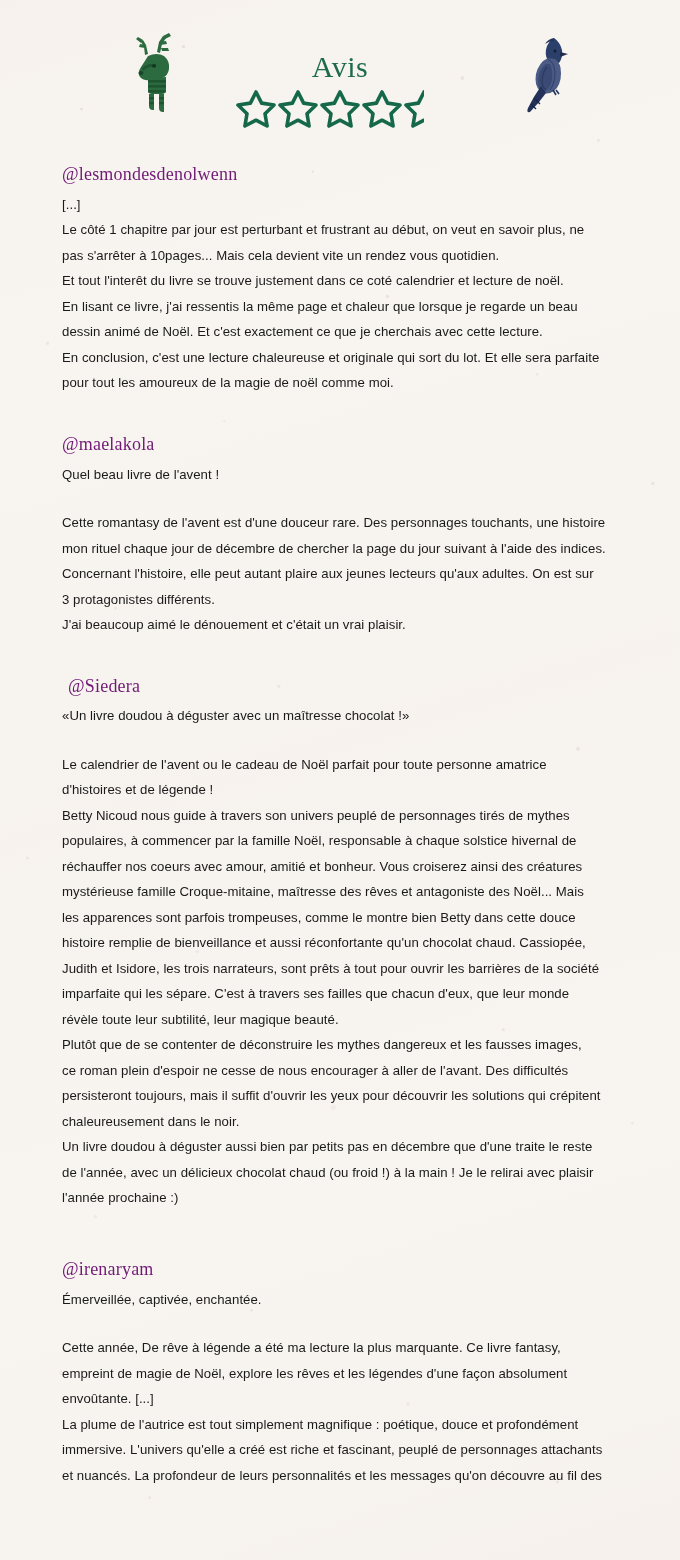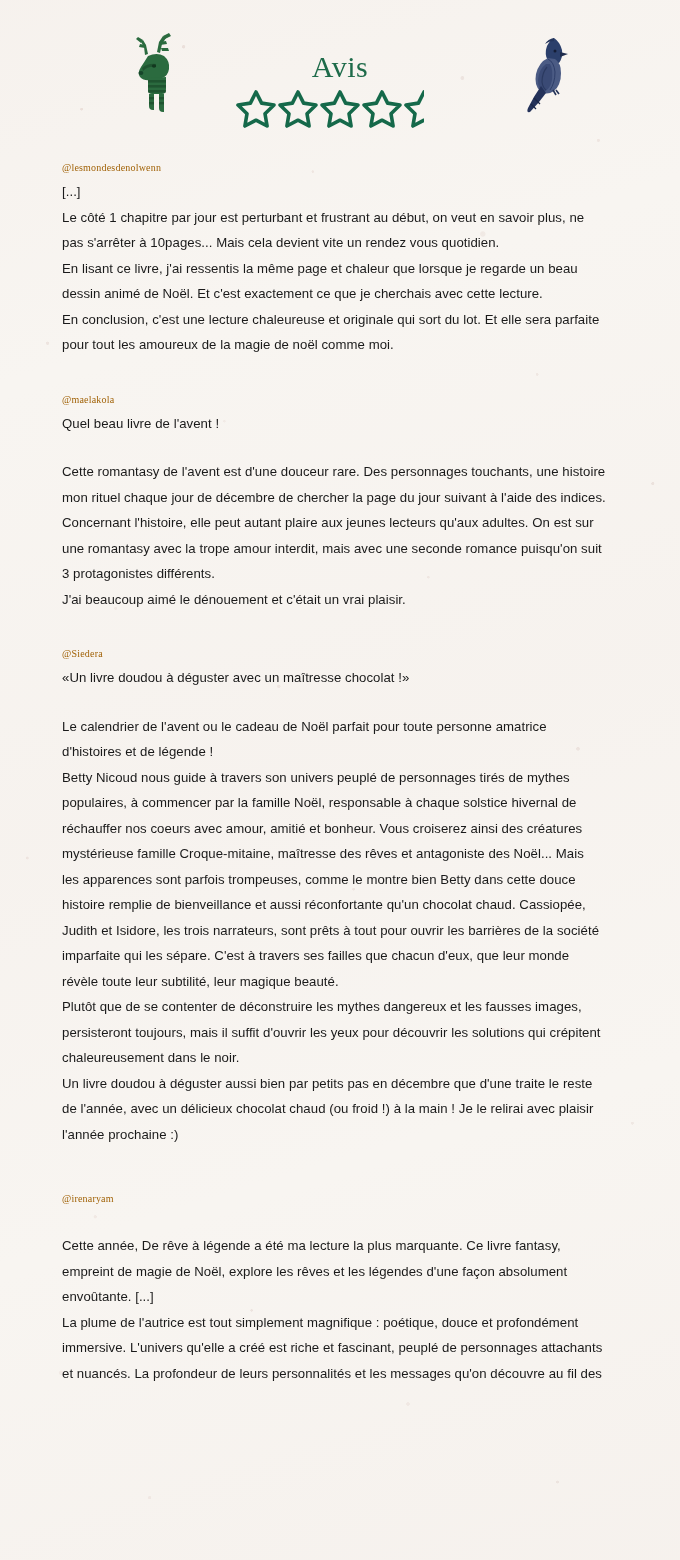--- a/index.html
+++ b/index.html
@@ -104,29 +104,29 @@
     gap: 0px;
   }
   .star-slot { display: block; line-height: 0; }
 
   
   .reviews {
     padding: 10px 45px 0 62px;
   }
   .review { margin-bottom: 0; }
   .handle {
-    color: #a16207;
-    font-size: 10px;
+    color: #701a75;
+    font-size: 18px;
     font-family: "Liberation Serif", "DejaVu Serif", serif;
     letter-spacing: 0.2px;
     line-height: 1.6;
     margin: 0 0 3px 0;
     white-space: nowrap;
   }
-  .handle.indent { }
+  .handle.indent { margin-left: 6px; }
   .body-line {
     color: #1a1a1a;
     font-size: 13.2px;
     line-height: 25.5px;
     margin: 0;
     letter-spacing: 0.05px;
     font-family: "Liberation Sans", sans-serif;
   }
   .body-para { margin: 0; }
   .body-para.justify .body-line { text-align: justify; }
@@ -245,40 +245,40 @@
   <div class="reviews">
 
     <div class="review">
       <div class="handle">@lesmondesdenolwenn</div>
       <div class="body-para">
         <p class="body-line">[...]</p>
       </div>
       <div class="body-para">
         <p class="body-line">Le côté 1 chapitre par jour est perturbant et frustrant au début, on veut en savoir plus, ne</p>
         <p class="body-line">pas s'arrêter à 10pages... Mais cela devient vite un rendez vous quotidien.</p>
+        <p class="body-line">Et tout l'interêt du livre se trouve justement dans ce coté calendrier et lecture de noël.</p>
         <p class="body-line">En lisant ce livre, j'ai ressentis la même page et chaleur que lorsque je regarde un beau</p>
         <p class="body-line">dessin animé de Noël. Et c'est exactement ce que je cherchais avec cette lecture.</p>
         <p class="body-line">En conclusion, c'est une lecture chaleureuse et originale qui sort du lot. Et elle sera parfaite</p>
         <p class="body-line">pour tout les amoureux de la magie de noël comme moi.</p>
       </div>
     </div>
 
     <div class="spacer-lg"></div>
 
     <div class="review">
       <div class="handle">@maelakola</div>
       <div class="body-para">
         <p class="body-line">Quel beau livre de l'avent !</p>
       </div>
       <div class="spacer-md"></div>
       <div class="body-para">
         <p class="body-line">Cette romantasy de l'avent est d'une douceur rare. Des personnages touchants, une histoire</p>
         <p class="body-line">mon rituel chaque jour de décembre de chercher la page du jour suivant à l'aide des indices.</p>
         <p class="body-line">Concernant l'histoire, elle peut autant plaire aux jeunes lecteurs qu'aux adultes. On est sur</p>
-        <p class="body-line">une romantasy avec la trope amour interdit, mais avec une seconde romance puisqu'on suit</p>
         <p class="body-line">3 protagonistes différents.</p>
         <p class="body-line">J'ai beaucoup aimé le dénouement et c'était un vrai plaisir.</p>
       </div>
     </div>
 
     <div class="spacer-lg"></div>
 
     <div class="review">
       <div class="handle indent">@Siedera</div>
       <div class="body-para">
@@ -291,32 +291,36 @@
         <p class="body-line">Betty Nicoud nous guide à travers son univers peuplé de personnages tirés de mythes</p>
         <p class="body-line">populaires, à commencer par la famille Noël, responsable à chaque solstice hivernal de</p>
         <p class="body-line">réchauffer nos coeurs avec amour, amitié et bonheur. Vous croiserez ainsi des créatures</p>
         <p class="body-line">mystérieuse famille Croque-mitaine, maîtresse des rêves et antagoniste des Noël... Mais</p>
         <p class="body-line">les apparences sont parfois trompeuses, comme le montre bien Betty dans cette douce</p>
         <p class="body-line">histoire remplie de bienveillance et aussi réconfortante qu'un chocolat chaud. Cassiopée,</p>
         <p class="body-line">Judith et Isidore, les trois narrateurs, sont prêts à tout pour ouvrir les barrières de la société</p>
         <p class="body-line">imparfaite qui les sépare. C'est à travers ses failles que chacun d'eux, que leur monde</p>
         <p class="body-line">révèle toute leur subtilité, leur magique beauté.</p>
         <p class="body-line">Plutôt que de se contenter de déconstruire les mythes dangereux et les fausses images,</p>
+        <p class="body-line">ce roman plein d'espoir ne cesse de nous encourager à aller de l'avant. Des difficultés</p>
         <p class="body-line">persisteront toujours, mais il suffit d'ouvrir les yeux pour découvrir les solutions qui crépitent</p>
         <p class="body-line">chaleureusement dans le noir.</p>
         <p class="body-line">Un livre doudou à déguster aussi bien par petits pas en décembre que d'une traite le reste</p>
         <p class="body-line">de l'année, avec un délicieux chocolat chaud (ou froid !) à la main ! Je le relirai avec plaisir</p>
         <p class="body-line">l'année prochaine :)</p>
       </div>
     </div>
 
     <div class="spacer-xl"></div>
 
     <div class="review">
       <div class="handle">@irenaryam</div>
+      <div class="body-para">
+        <p class="body-line">Émerveillée, captivée, enchantée.</p>
+      </div>
       <div class="spacer-md"></div>
       <div class="body-para justify">
         <p class="body-line">Cette année, De rêve à légende a été ma lecture la plus marquante. Ce livre fantasy,</p>
         <p class="body-line">empreint de magie de Noël, explore les rêves et les légendes d'une façon absolument</p>
         <p class="body-line">envoûtante. [...]</p>
         <p class="body-line">La plume de l'autrice est tout simplement magnifique : poétique, douce et profondément</p>
         <p class="body-line">immersive. L'univers qu'elle a créé est riche et fascinant, peuplé de personnages attachants</p>
         <p class="body-line">et nuancés. La profondeur de leurs personnalités et les messages qu'on découvre au fil des</p>
 
       </div>

